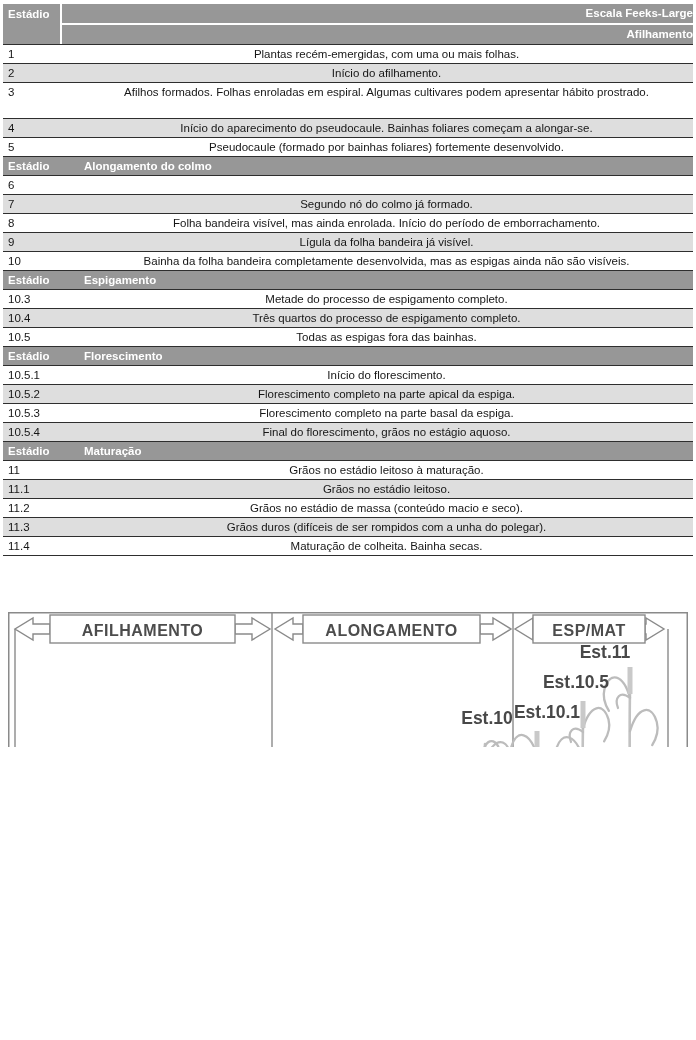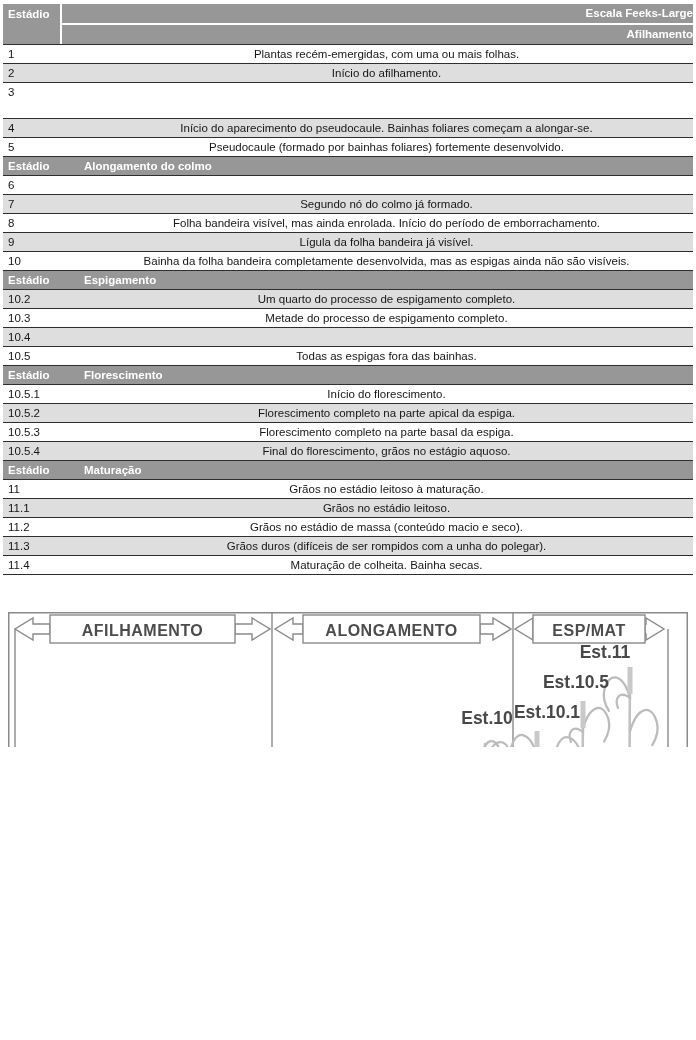--- a/index.html
+++ b/index.html
@@ -51,20 +51,21 @@
         <div class="trow">
           <div class="c1">1</div>
           <div class="c2">Plantas recém-emergidas, com uma ou mais folhas.</div>
         </div>
         <div class="trow gray">
           <div class="c1">2</div>
           <div class="c2">Início do afilhamento.</div>
         </div>
         <div class="trow tall">
           <div class="c1">3</div>
+          <div class="c2">Afilhos formados. Folhas enroladas em espiral. Algumas cultivares podem apresentar hábito prostrado.</div>
         </div>
         <div class="trow gray">
           <div class="c1">4</div>
           <div class="c2">Início do aparecimento do pseudocaule. Bainhas foliares começam a alongar-se.</div>
         </div>
         <div class="trow">
           <div class="c1">5</div>
           <div class="c2">Pseudocaule (formado por bainhas foliares) fortemente desenvolvido.</div>
         </div>
         <div class="sechead">
@@ -87,30 +88,27 @@
           <div class="c2">Lígula da folha bandeira já visível.</div>
         </div>
         <div class="trow">
           <div class="c1">10</div>
           <div class="c2">Bainha da folha bandeira completamente desenvolvida, mas as espigas ainda não são visíveis.</div>
         </div>
         <div class="sechead">
           <div class="c1">Estádio</div>
           <div class="c2">Espigamento</div>
         </div>
-        <div class="trow gray">
-          <div class="c1">10.2</div>
-          <div class="c2">Um quarto do processo de espigamento completo.</div>
-        </div>
         <div class="trow">
           <div class="c1">10.3</div>
           <div class="c2">Metade do processo de espigamento completo.</div>
         </div>
         <div class="trow gray">
           <div class="c1">10.4</div>
+          <div class="c2">Três quartos do processo de espigamento completo.</div>
         </div>
         <div class="trow">
           <div class="c1">10.5</div>
           <div class="c2">Todas as espigas fora das bainhas.</div>
         </div>
         <div class="sechead">
           <div class="c1">Estádio</div>
           <div class="c2">Florescimento</div>
         </div>
         <div class="trow">

